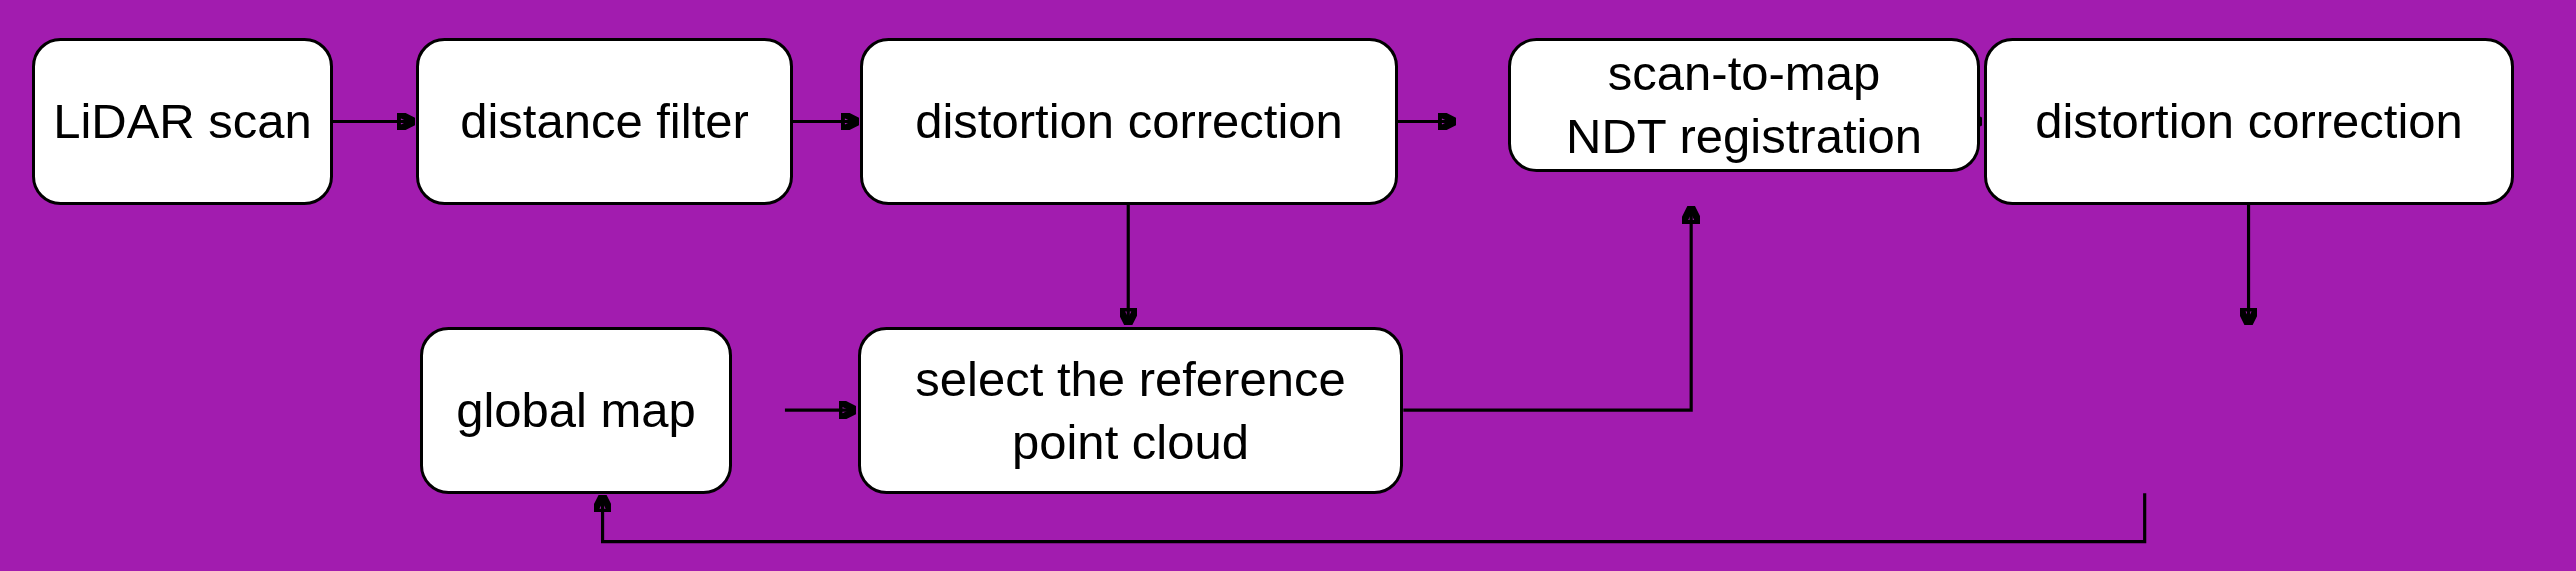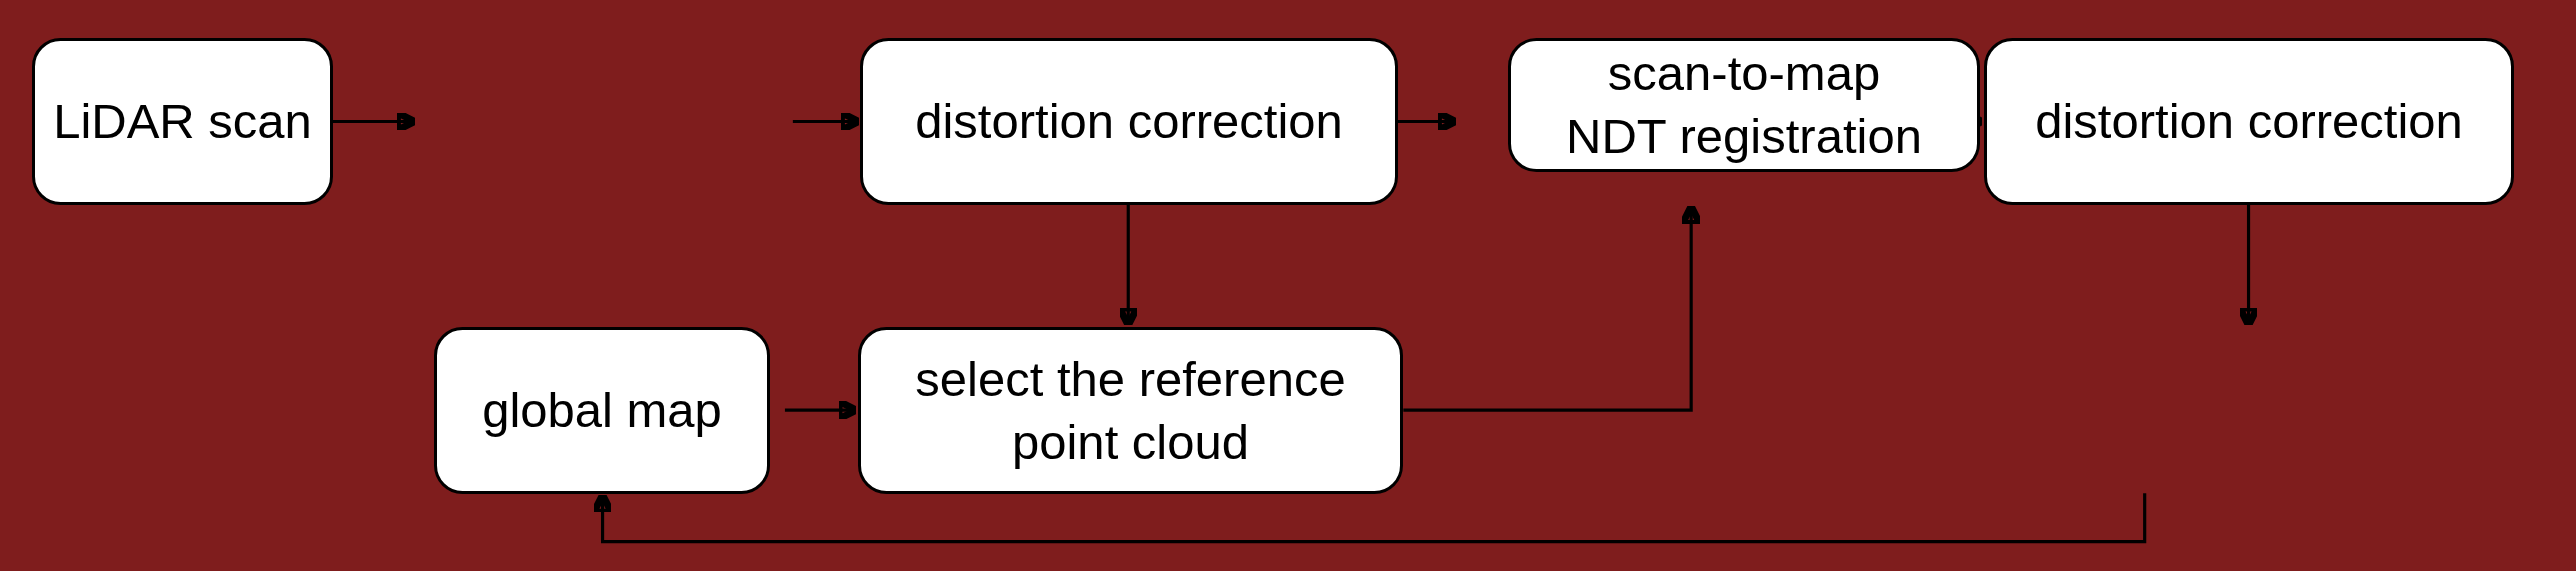--- a/index.html
+++ b/index.html
@@ -4,21 +4,21 @@
 <style>
   html, body {
     margin: 0;
     padding: 0;
     background: #ffffff;
   }
   #canvas {
     position: relative;
     width: 2576px;
     height: 572px;
-    background: #7f1d1d;
+    background: #a21caf;
     font-family: "Liberation Sans", "DejaVu Sans", sans-serif;
     overflow: hidden;
   }
   .node {
     position: absolute;
     box-sizing: border-box;
     border: 3.2px solid #000000;
     border-radius: 28.5px;
     background: #ffffff;
     display: flex;
@@ -33,21 +33,21 @@
     white-space: pre-line;
     z-index: 2;
   }
   
   #n-lidar-scan              { left: 32px;   top: 38px;  width: 301px;  height: 167px; }
   #n-distance-filter         { left: 416px;  top: 38px;  width: 377px;  height: 167px; }
   #n-distortion-correction-1 { left: 860px; top: 38px;  width: 538px;  height: 167px; }
   #n-scan-to-map             { left: 1508px; top: 38px;  width: 472px;  height: 134px; }
   #n-distortion-correction-2 { left: 1984px; top: 38px;  width: 530px;  height: 167px; }
   
-  #n-global-map              { left: 420px;  top: 327px; width: 336px;  height: 167px; margin-left: 14px; }
+  #n-global-map              { left: 420px;  top: 327px; width: 312px;  height: 167px; }
   #n-select-reference        { left: 858px; top: 327px; width: 545px;  height: 167px; text-align: center; }
   #n-update-global-map       { left: 1739px; top: 327px; width: 806px; height: 167px; }
 
   svg.wires {
     position: absolute;
     left: 0;
     top: 0;
     width: 2576px;
     height: 572px;
     z-index: 1;
@@ -76,20 +76,21 @@
     <path d="M2433,153 H2498" marker-end="url(#arrowhead)"></path>
     <path d="M1423,258 V408" marker-end="url(#arrowhead)"></path>
     <path d="M990,517 H1078" marker-end="url(#arrowhead)"></path>
     <path d="M1770,517 H2133 V262" marker-end="url(#arrowhead)"></path>
     <path d="M2836,258 V408" marker-end="url(#arrowhead)"></path>
     <path d="M2705,622 V683 H760 V626" marker-end="url(#arrowhead)"></path>
   </svg>
 
   <div class="node" id="n-lidar-scan">LiDAR scan</div>
 
+  <div class="node" id="n-distance-filter">distance filter</div>
 
   <div class="node" id="n-distortion-correction-1">distortion correction</div>
 
   <div class="node" id="n-scan-to-map">scan-to-map
 NDT registration</div>
 
   <div class="node" id="n-distortion-correction-2">distortion correction</div>
 
   <div class="node" id="n-global-map">global map</div>
 

